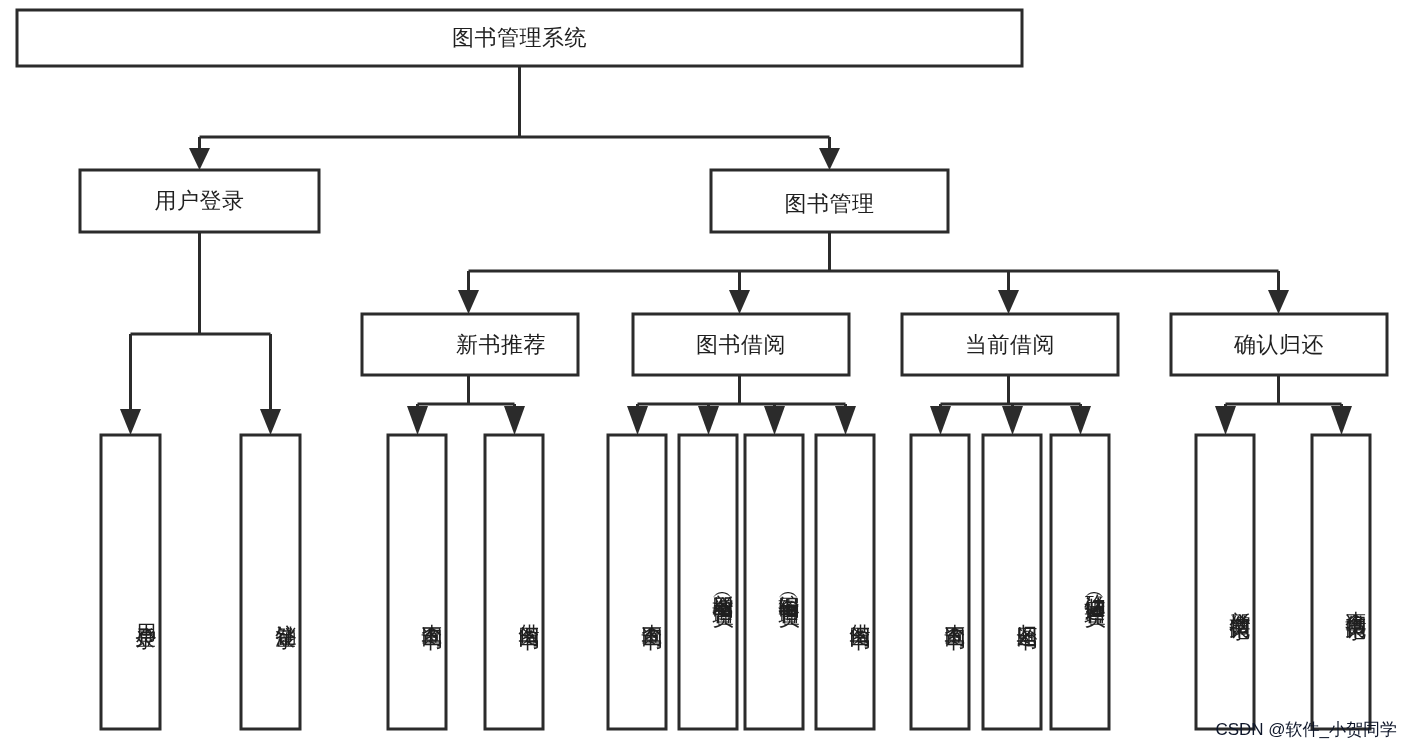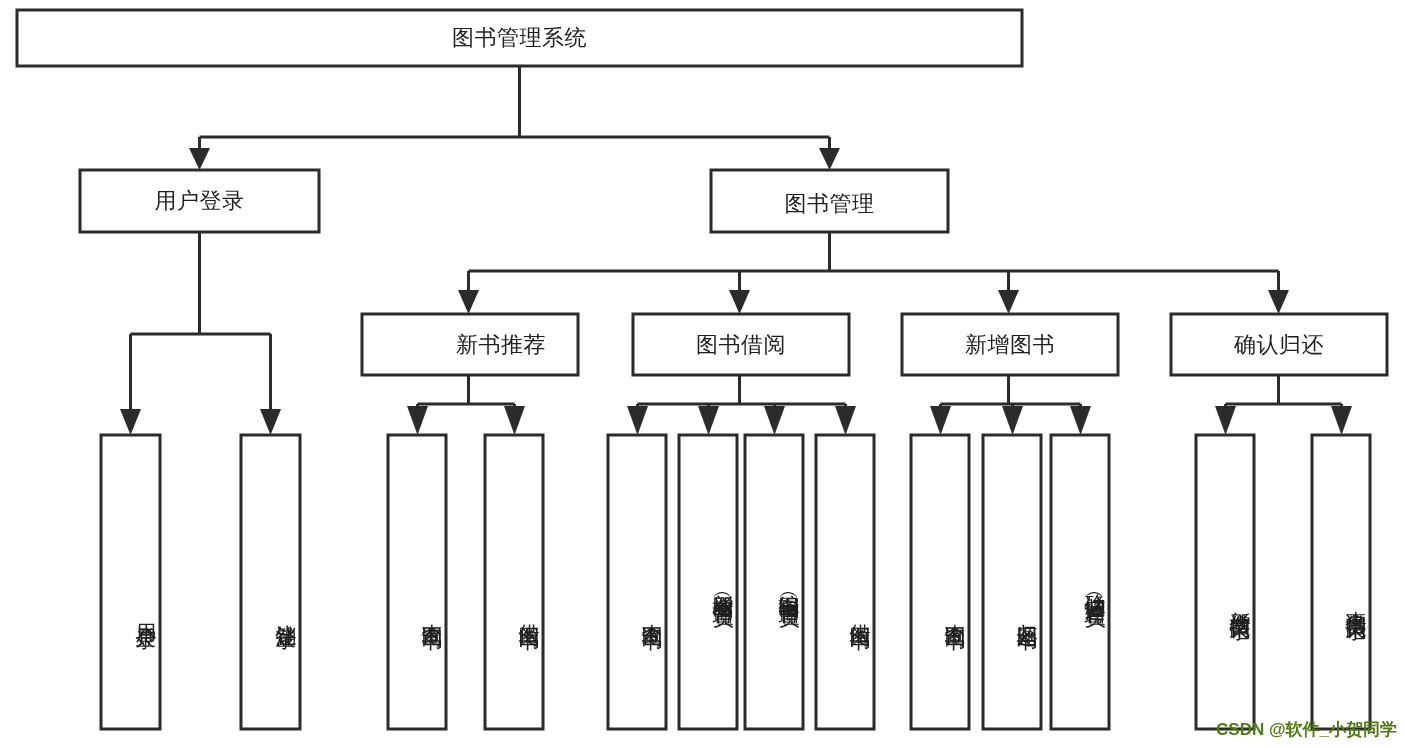--- a/index.html
+++ b/index.html
@@ -62,24 +62,23 @@
     justify-content: center;
     padding-top: 8px;
   }
   .node-label.vert.pad-small { padding-top: 58px; }
   .node-label.vert.pad-mid { padding-top: 36px; }
   .watermark {
     position: absolute;
     right: 8px;
     bottom: 6px;
     font-size: 17px;
-    color: #4d7c0f;
+    color: #0f172a;
     font-family: "Liberation Sans", "DejaVu Sans", sans-serif;
     white-space: nowrap;
-    font-weight: bold;
   }
 </style>
 </head>
 <body>
 
 <div id="page">
 
   <svg class="diagram" viewBox="0 0 1405 747">
 
     <g>
@@ -183,21 +182,21 @@
     <rect class="box-rect" x="1312" y="435" width="58" height="294"></rect>
   </svg>
 
   <div class="node-label horiz" style="left:17px; top:10px; width:1005px; height:56px;border-radius:8px;">图书管理系统</div>
 
   <div class="node-label horiz" style="left:80px; top:170px; width:239px; height:62px;">用户登录</div>
   <div class="node-label horiz" style="left:711px; top:170px; width:237px; height:68px;">图书管理</div>
 
   <div class="node-label horiz" style="left:362px; top:314px; width:216px; height:61px;margin-left:31px;">新书推荐</div>
   <div class="node-label horiz" style="left:633px; top:314px; width:216px; height:61px;">图书借阅</div>
-  <div class="node-label horiz" style="left:902px; top:314px; width:216px; height:61px;">新增图书</div>
+  <div class="node-label horiz" style="left:902px; top:314px; width:216px; height:61px;">当前借阅</div>
   <div class="node-label horiz" style="left:1171px; top:314px; width:216px; height:61px;">确认归还</div>
 
   <div class="node-label vert pad-small" style="left:101px; top:435px; width:59px; height:294px;">用户登录</div>
   <div class="node-label vert pad-small" style="left:241px; top:435px; width:59px; height:294px;">注销登录</div>
   <div class="node-label vert pad-small" style="left:388px; top:435px; width:58px; height:294px;">查询图书</div>
   <div class="node-label vert pad-small" style="left:485px; top:435px; width:58px; height:294px;">借阅图书</div>
   <div class="node-label vert pad-small" style="left:608px; top:435px; width:58px; height:294px;">查询图书</div>
   <div class="node-label vert" style="left:679px; top:435px; width:58px; height:294px;">新增图书（管理员）</div>
   <div class="node-label vert" style="left:745px; top:435px; width:58px; height:294px;">编辑图书（管理员）</div>
   <div class="node-label vert pad-small" style="left:816px; top:435px; width:58px; height:294px;">借阅图书</div>

